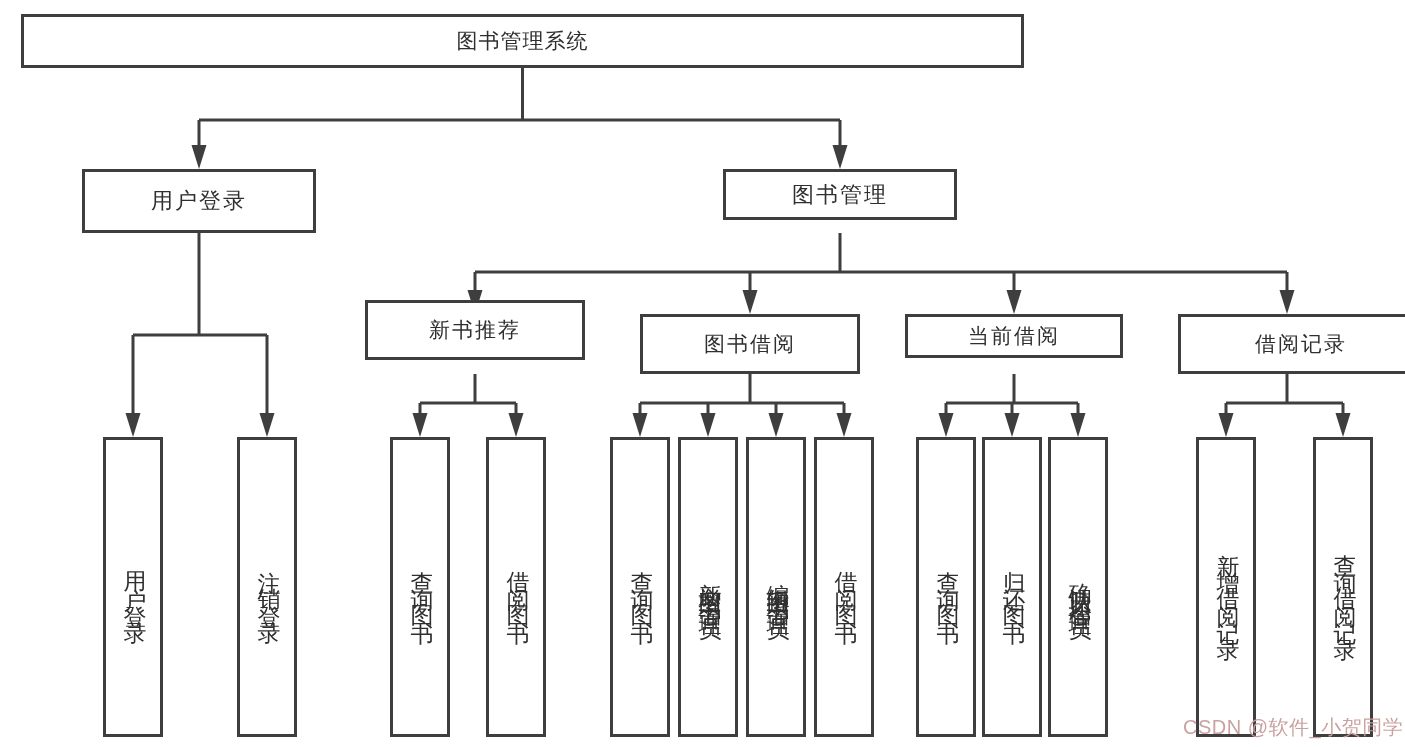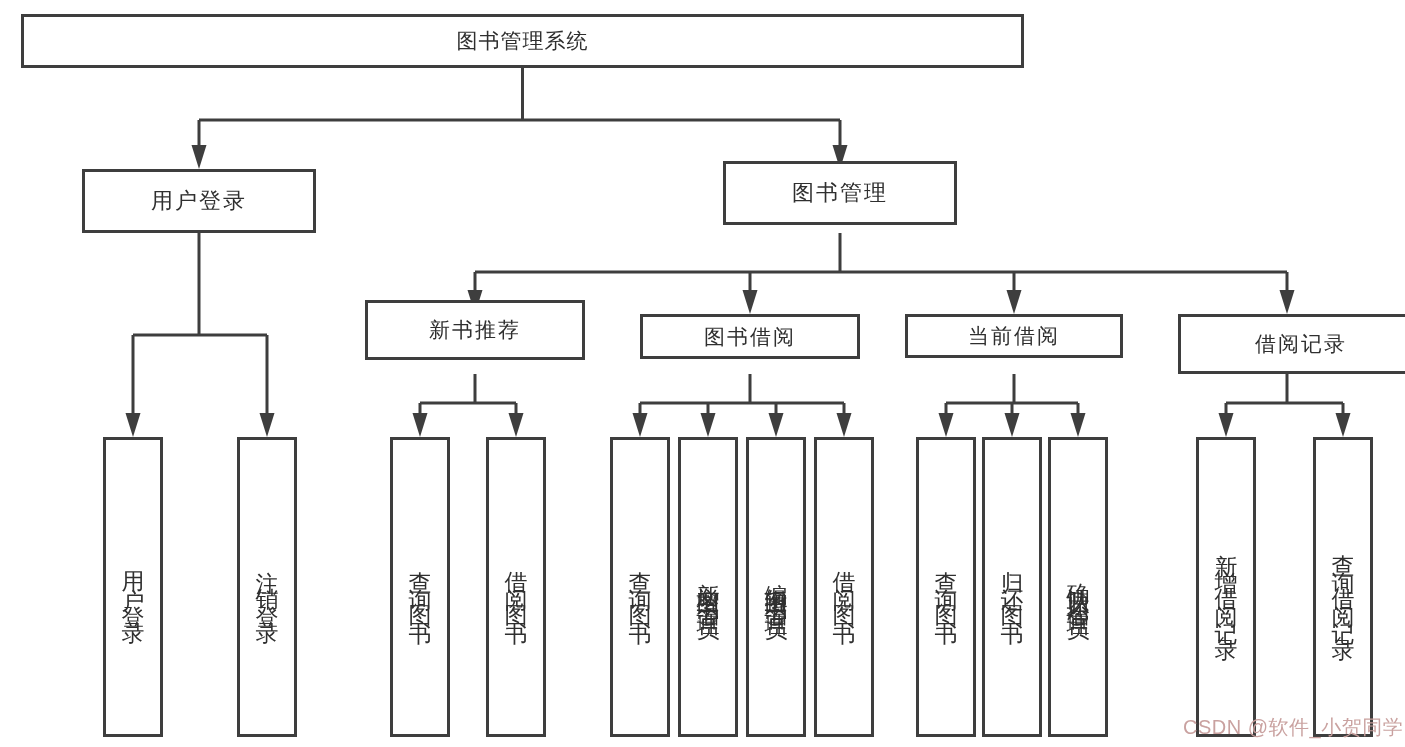--- a/index.html
+++ b/index.html
@@ -21,20 +21,21 @@
   .cline{stroke:var(--line,#3e3e3e);stroke-width:3;fill:none;}
   .carrow{fill:var(--line,#3e3e3e);stroke:none;}
   .box{
     position:absolute;
     box-sizing:border-box;
     background:#fff;
     border:3px solid var(--line,#3e3e3e);
     display:flex;align-items:center;justify-content:center;
     z-index:2;
     text-align:center;
+    font-family:Liberation Mono, monospace;
   }
   .h-root{font-size:21px;letter-spacing:1px;}
   .h-l2{font-size:22px;letter-spacing:2px;}
   .h-l3{font-size:21px;letter-spacing:2px;}
   .leaf{width:60px;height:300px;}
   .vtext{
     writing-mode:vertical-lr;
     text-orientation:mixed;
     font-size:23px;
     letter-spacing:17px;
@@ -97,28 +98,28 @@
     </g>
   </svg>
 
   <div class="box h-root" style="left:21px;top:14px;width:1003px;height:54px">
     <span>图书管理系统</span>
   </div>
 
   <div class="box h-l2" style="left:82px;top:169px;width:234px;height:64px">
     <span>用户登录</span>
   </div>
-  <div class="box h-l2" style="left:723px;top:161px;width:234px;height:64px">
+  <div class="box h-l2" style="left:723px;top:169px;width:234px;height:51px">
     <span>图书管理</span>
   </div>
 
   <div class="box h-l3" style="left:365px;top:300px;width:220px;height:60px">
     <span>新书推荐</span>
   </div>
-  <div class="box h-l3" style="left:640px;top:314px;width:220px;height:45px">
+  <div class="box h-l3" style="left:640px;top:314px;width:220px;height:60px">
     <span>图书借阅</span>
   </div>
   <div class="box h-l3" style="left:905px;top:314px;width:218px;height:44px">
     <span>当前借阅</span>
   </div>
   <div class="box h-l3" style="left:1178px;top:314px;width:246px;height:60px">
     <span>借阅记录</span>
   </div>
 
   <div class="box leaf" style="left:103px;top:437px">

